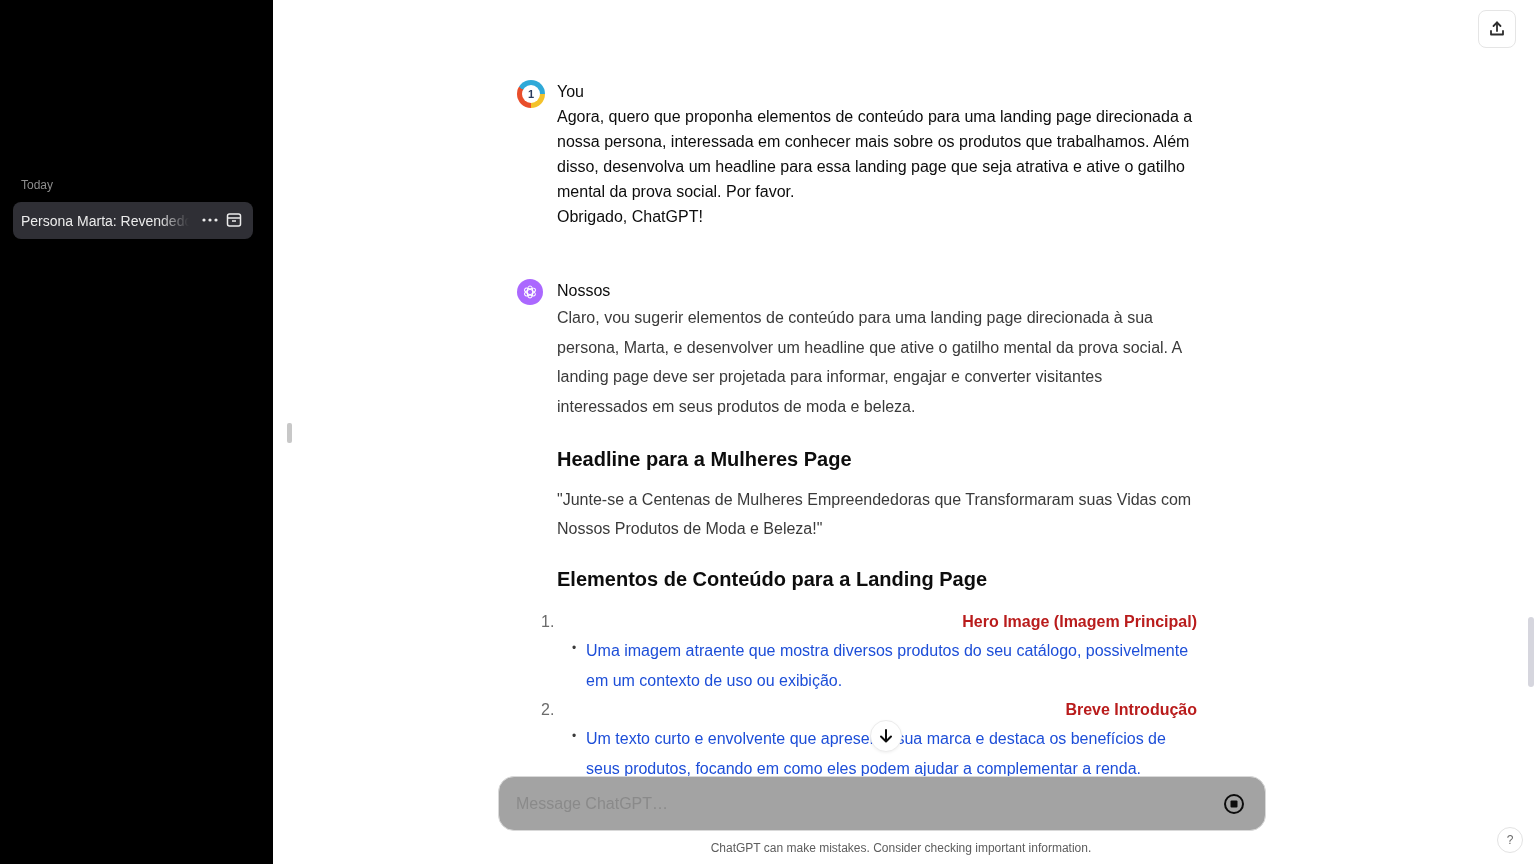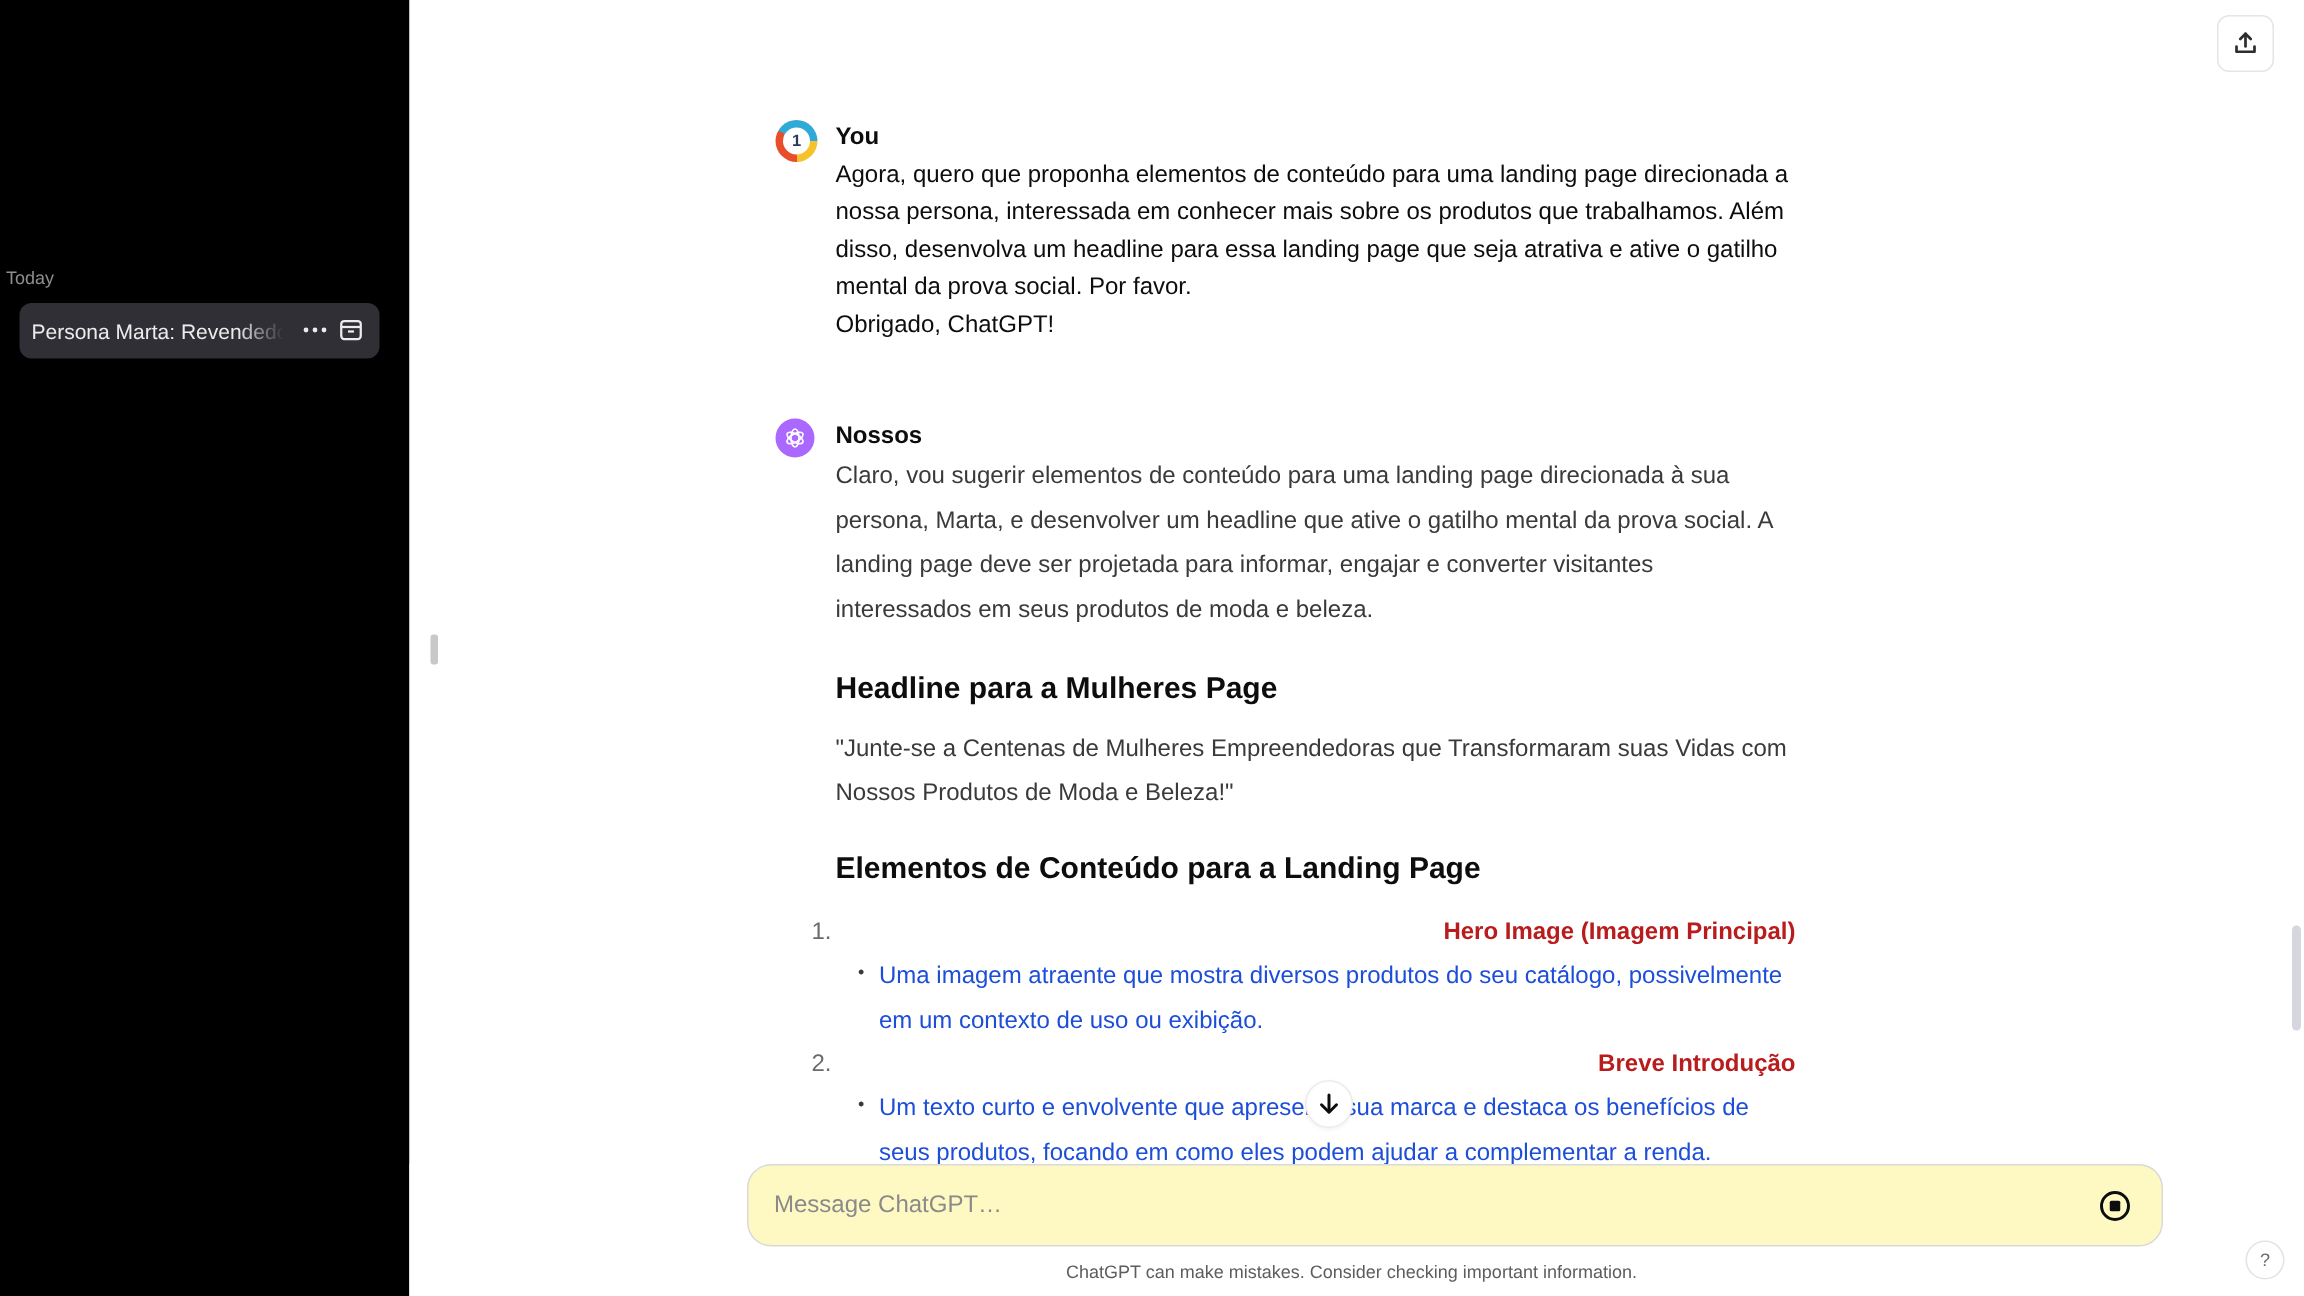--- a/index.html
+++ b/index.html
@@ -1,56 +1,56 @@
 <!DOCTYPE html>
 <html><head>
 <meta charset="utf-8">
 <style>
   * { box-sizing: border-box; margin: 0; padding: 0; }
   html, body { width: 1536px; height: 864px; overflow: hidden; background: #ffffff; font-family: "Liberation Sans", sans-serif; color: #0d0d0d; }
   .app { position: relative; width: 1536px; height: 864px; display: flex; }
 
   
   .sidebar { position: relative; width: 273px; height: 864px; background: #000000; flex-shrink: 0; }
-  .sidebar .section-label { position: absolute; left: 4px; top: 178px; font-size: 12px; color: #8e8e8e; font-weight: 500; }
+  .sidebar .section-label { position: absolute; left: 21px; top: 178px; font-size: 12px; color: #8e8e8e; font-weight: 500; }
   .sidebar .chat-item { position: absolute; left: 13px; top: 202px; width: 240px; height: 37px; background: #2f2f35; border-radius: 8px; display: flex; align-items: center; padding-left: 8px; }
   .sidebar .chat-item .title { font-size: 14px; color: #ececec; white-space: nowrap; overflow: hidden; width: 168px; -webkit-mask-image: linear-gradient(to right, #000 82%, transparent 100%); mask-image: linear-gradient(to right, #000 82%, transparent 100%); }
   .sidebar .chat-item .more { position: absolute; left: 188px; top: 9px; width: 18px; height: 18px; display: flex; align-items: center; justify-content: center; color: #ececec; font-size: 16px; letter-spacing: -1px; font-weight: bold; }
   .sidebar .chat-item .archive { position: absolute; left: 213px; top: 10px; width: 16px; height: 16px; }
 
   
   .main { position: relative; flex: 1; height: 864px; background: #ffffff; }
   .drag-handle { position: absolute; left: 14px; top: 423px; width: 5px; height: 20px; background: #c8c8c8; border-radius: 2px; }
   .share-btn { position: absolute; left: 1205px; top: 10px; width: 38px; height: 38px; border: 1px solid #e5e5e5; border-radius: 8px; display: flex; align-items: center; justify-content: center; background: #fff; }
 
   .thread { position: absolute; left: 244px; top: 80px; width: 680px; }
   .msg { position: relative; padding-left: 40px; }
   .avatar { position: absolute; left: 0; top: 0; width: 28px; height: 28px; border-radius: 50%; }
   .avatar.user { background: conic-gradient(#2fa9d8 0deg 90deg, #f4c22b 90deg 180deg, #e94e2b 180deg 300deg, #2fa9d8 300deg 360deg); display: flex; align-items: center; justify-content: center; }
   .avatar.user .inner { width: 18px; height: 18px; border-radius: 50%; background: #fff; display: flex; align-items: center; justify-content: center; font-size: 11px; font-weight: bold; color: #2a3a5c; }
   .avatar.bot { background: #ab68ff; display: flex; align-items: center; justify-content: center; top: 0; width: 26px; height: 26px; }
-  .author { font-size: 16px; font-weight: bold; line-height: 24px; color: #0d0d0d; }
+  .author { font-size: 16px; font-weight: normal; line-height: 24px; color: #0d0d0d; }
   .user-text { font-size: 16px; line-height: 25px; color: #0d0d0d; width: 640px; }
 
   .msg.bot { margin-top: 50px; }
   .bot-text { font-size: 16px; line-height: 29.5px; color: #3a3a3a; width: 640px; }
   h3.heading { font-size: 20px; font-weight: bold; color: #0d0d0d; margin-top: 24px; line-height: 28px; }
   .quote { font-size: 16px; line-height: 29px; color: #3a3a3a; margin-top: 12px; width: 640px; }
   ol.content-list { list-style: none; margin-top: 14px; margin-left: -16px; }
   ol.content-list > li { position: relative; padding-left: 22px; }
   ol.content-list > li .num { position: absolute; left: 0; top: 0; color: #6b6b6b; font-size: 16px; line-height: 29px; }
   ol.content-list > li .item-title { font-weight: bold; font-size: 16px; line-height: 29px; color: #b91c1c; text-align: right; }
   ul.sub { list-style: none; padding-left: 23px; }
   ul.sub li { position: relative; font-size: 16px; line-height: 29.5px; color: #1d4ed8; width: 610px; }
   ul.sub li::before { content: "•"; position: absolute; left: -14px; top: -2px; font-size: 12px; color: #3a3a3a; }
 
   .scroll-down { position: absolute; left: 597px; top: 720px; width: 32px; height: 32px; border-radius: 50%; background: #ffffff; border: 1px solid #ececec; display: flex; align-items: center; justify-content: center; box-shadow: 0 1px 3px rgba(0,0,0,0.06); }
 
   .composer-mask { position: absolute; left: 0; top: 776px; width: 1263px; height: 88px; background: #ffffff; }
-  .composer { position: absolute; left: 225px; top: 776px; width: 944px; height: 55px; border: 1px solid #d9d9d9; border-radius: 16px; background: #fef9c3; display: flex; align-items: center; }
+  .composer { position: absolute; left: 225px; top: 776px; width: 768px; height: 55px; border: 1px solid #d9d9d9; border-radius: 16px; background: #a3a3a3; display: flex; align-items: center; }
   .composer input { border: none; outline: none; font-family: "Liberation Sans", sans-serif; font-size: 16px; color: #0d0d0d; margin-left: 17px; width: 720px; background: transparent; }
   .composer input::placeholder { color: #8a8a8a; }
   .stop-btn { position: absolute; right: 20px; top: 16px; width: 22px; height: 22px; }
   .disclaimer { position: absolute; left: 225px; top: 841px; width: 806px; text-align: center; font-size: 12px; color: #5d5d5d; }
   .help-btn { position: absolute; left: 1224px; top: 827px; width: 26px; height: 26px; border-radius: 50%; border: 1px solid #e3e3e3; display: flex; align-items: center; justify-content: center; font-size: 12px; color: #6b6b6b; background: #fff; }
   .scrollbar { position: absolute; left: 1255px; top: 617px; width: 6px; height: 70px; background: #d6d6de; border-radius: 3px; }
 </style>
 </head>
 <body>
 

